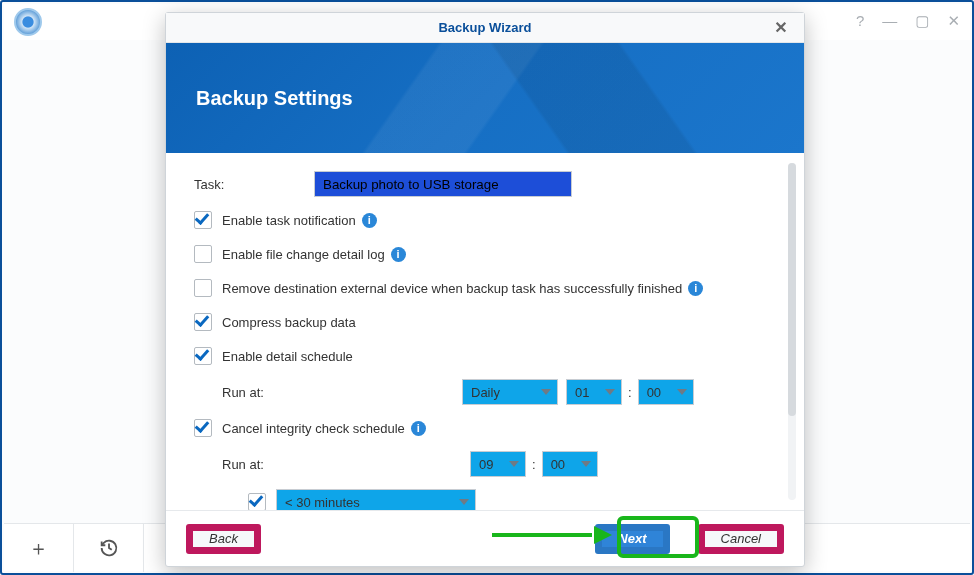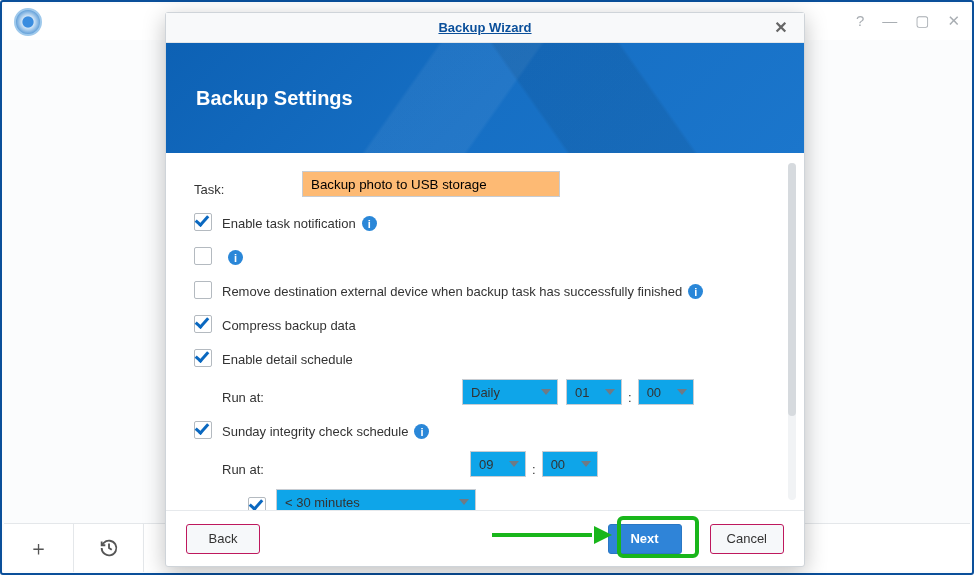--- a/index.html
+++ b/index.html
@@ -25,53 +25,53 @@
     color:#555; font-size:20px; border-right:1px solid #e4e7ea; float:left; cursor:pointer;
   }
   .left-gutter { position:absolute; left:2px; top:38px; bottom:50px; width:160px; background:#fbfcfd; }
 
   .wizard {
     position:absolute; left:165px; top:12px; width:640px; height:555px;
     background:#fff; border:1px solid #cfd4d9; border-radius:3px;
     box-shadow: 0 6px 22px rgba(0,0,0,.25);
   }
   .wiz-titlebar { height:30px; background:#f8f9fa; border-bottom:1px solid #e4e7ea;
-    text-align:center; line-height:30px; font-weight:700; color:#0a4f9a; position:relative;text-decoration:underline;}
+    text-align:center; line-height:30px; font-weight:700; color:#0a4f9a; position:relative;}
   .wiz-close { position:absolute; right:8px; top:0; width:30px; text-align:center; color:#666; cursor:pointer; font-size:16px;}
   .wiz-banner {
     height:110px;
     background: linear-gradient(135deg, #0d61b4 0%, #166fc4 50%, #1b76cc 100%);
     position:relative; overflow:hidden; color:#fff; display:flex; align-items:center;
     padding-left:30px; font-size:20px; font-weight:700;
   }
   .wiz-banner::before, .wiz-banner::after{
     content:""; position:absolute; inset:-40px; background:
       linear-gradient(125deg, transparent 40%, rgba(255,255,255,.06) 40.5%, rgba(255,255,255,.06) 52%, transparent 52.5%);
   }
   .wiz-banner::after{
     background: linear-gradient(55deg, transparent 55%, rgba(0,0,0,.08) 55.5%, rgba(0,0,0,.08) 70%, transparent 70.5%);
   }
   .wiz-body { position:relative; height: calc(100% - 30px - 110px - 56px); padding: 18px 28px 8px 28px; overflow:hidden;}
   .wiz-footer { height:56px; border-top:1px solid #e6e9ec; display:flex; align-items:center;
     justify-content:space-between; padding:0 20px;}
-  .btn { min-width:74px; height:30px; padding:0 16px; background:#f6f8fa; border:1px solid #be185d;
-    border-radius:3px; cursor:pointer; font-size:13px; color:#333; display:inline-flex; align-items:center; justify-content:center;}
+  .btn { min-width:74px; height:30px; padding:0 16px; background:#f6f8fa; border:7px solid #be185d;
+    border-radius:3px; cursor:pointer; font-size:13px; color:#333; display:inline-flex; align-items:center; justify-content:center;font-style:italic;}
   .btn-primary { background:#2f84d8; border-color:#2a77c4; color:#fff; font-weight:600;}
   .highlight-next { position:absolute; right:105px; bottom:8px; width:82px; height:42px; border:4px solid #19b61b; border-radius:6px; pointer-events:none;}
   .arrow { position:absolute; right:192px; bottom:24px; width:120px; height:14px; pointer-events:none;}
   .arrow .shaft{ position:absolute; left:0; top:5px; width:100px; height:4px; background:#19b61b;}
   .arrow .head{ position:absolute; right:0; top:-2px; width:0; height:0; border-left:18px solid #19b61b; border-top:9px solid transparent; border-bottom:9px solid transparent;}
   .scrollbar { position:absolute; right:8px; top:150px; bottom:66px; width:8px; background:#f1f3f5; border-radius:4px;}
   .scroll-thumb{ position:absolute; left:0; right:0; top:0; height:75%; background:#d6dade; border-radius:4px;}
 
-  .row { display:flex; align-items:flex-end; margin-bottom:12px; min-height:22px;}
+  .row { display:flex; align-items:center; margin-bottom:12px; min-height:22px;}
   .row.indent1 { padding-left:28px; }
   .row.indent2 { padding-left:54px; }
   .label { min-width:100px; color:#333;}
-  .txtin { flex:0 0 258px; height:26px; border:1px solid #c7ccd2; padding:0 8px; background:#fdba74; margin-left:8px;}
+  .txtin { flex:0 0 258px; height:26px; border:1px solid #c7ccd2; padding:0 8px; background:#1d4ed8; margin-left:20px;}
   .cb { width:18px; height:18px; border:1px solid #b4bac0; border-radius:2px; margin-right:10px; position:relative; flex-shrink:0; cursor:pointer;}
   .cb.checked::after{ content:""; position:absolute; left:3px; top:-1px; width:5px; height:10px;
      border:solid #0a68c0; border-width:0 3px 3px 0; transform:rotate(42deg);}
   .info { display:inline-flex; width:15px; height:15px; border-radius:50%; background:#2a87d8; color:#fff;
      font-weight:700; font-size:11px; align-items:center; justify-content:center; margin-left:6px; cursor:help;}
   .sel { height:26px; border:1px solid #c7ccd2; background:#0ea5e9; padding: 0 24px 0 8px;
      position:relative; display:inline-flex; align-items:center; cursor:pointer;}
   .sel .caret{ position:absolute; right:6px; top:9px; width:0; height:0; border-left:5px solid transparent;
      border-right:5px solid transparent; border-top:6px solid #6f7a85;}
   .colon{ margin:0 6px;}
@@ -120,20 +120,21 @@
     </div>
 
     <div class="row">
       <span class="cb checked"></span>
       <span>Enable task notification</span>
       <span class="info">i</span>
     </div>
 
     <div class="row">
       <span class="cb"></span>
+      <span>Enable file change detail log</span>
       <span class="info">i</span>
     </div>
 
     <div class="row">
       <span class="cb"></span>
       <span>Remove destination external device when backup task has successfully finished</span>
       <span class="info">i</span>
     </div>
 
     <div class="row">
@@ -159,21 +160,21 @@
         </span>
       <span class="colon">:</span>
       <span class="sel" style="width:56px">
           <span>00</span>
           <span class="caret"></span>
         </span>
     </div>
 
     <div class="row">
       <span class="cb checked"></span>
-      <span>Sunday integrity check schedule</span>
+      <span>Cancel integrity check schedule</span>
       <span class="info">i</span>
     </div>
 
     <div class="row indent1">
       <span style="min-width:240px">Run at:</span>
       <span style="width:8px"></span>
       <span class="sel" style="width:56px">
           <span>09</span>
           <span class="caret"></span>
         </span>

